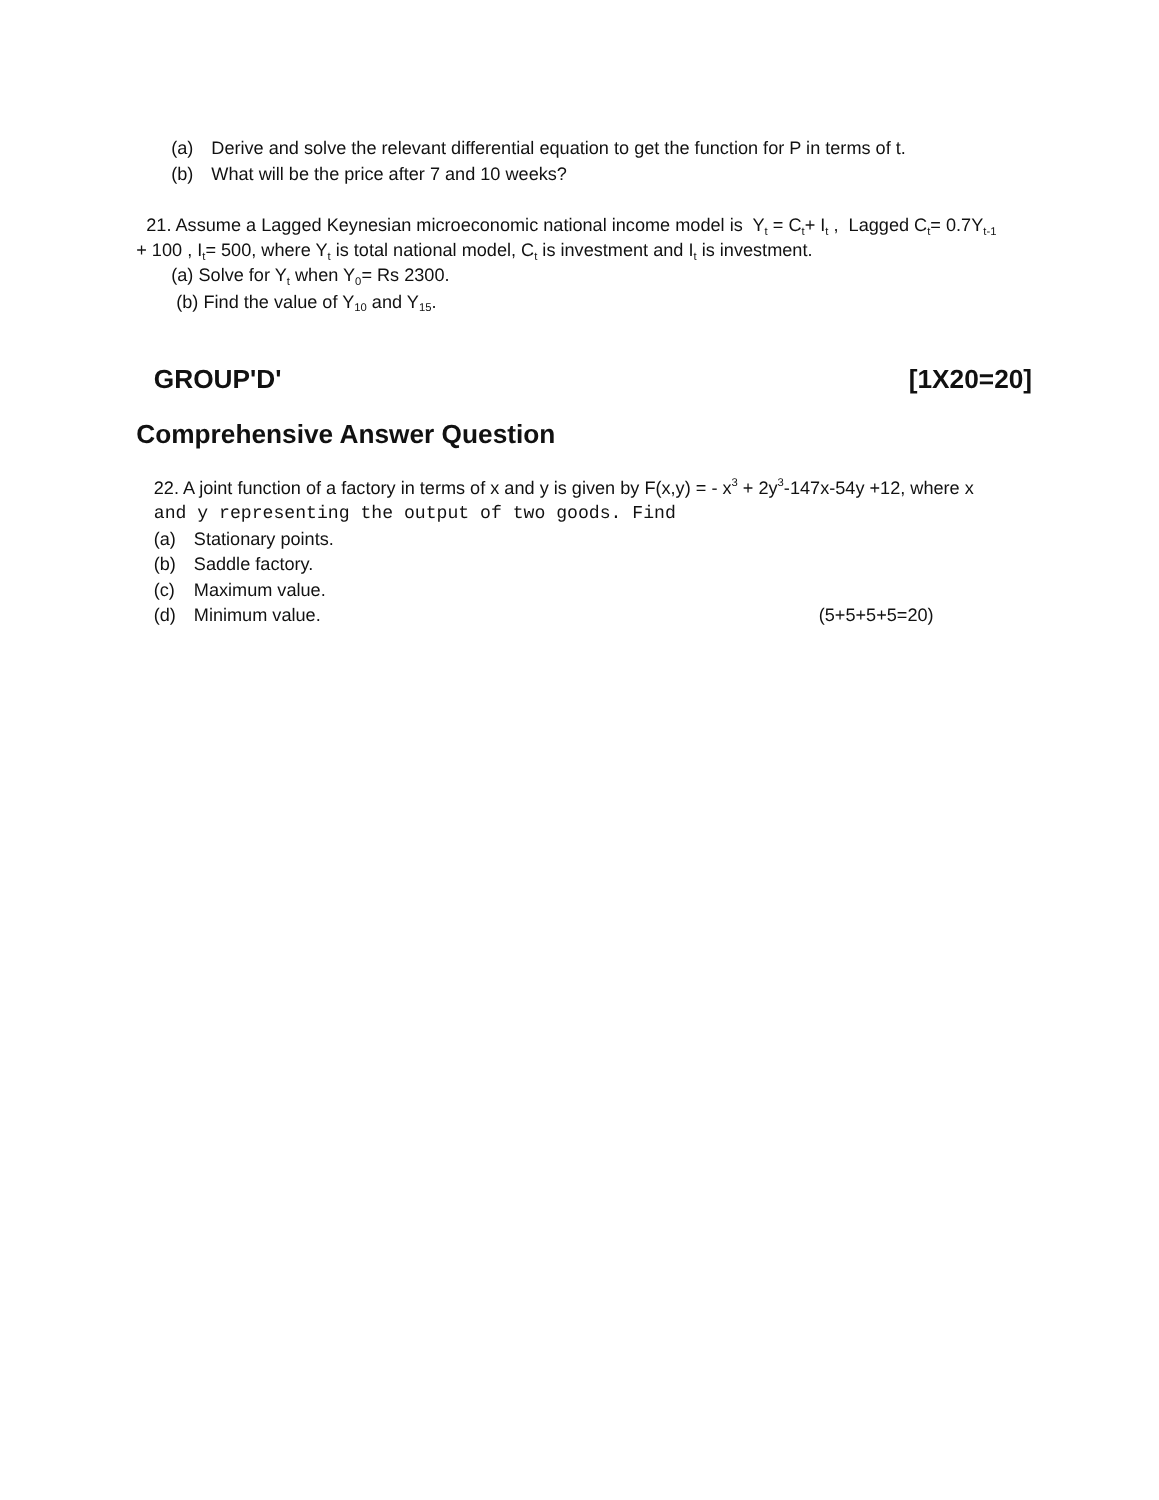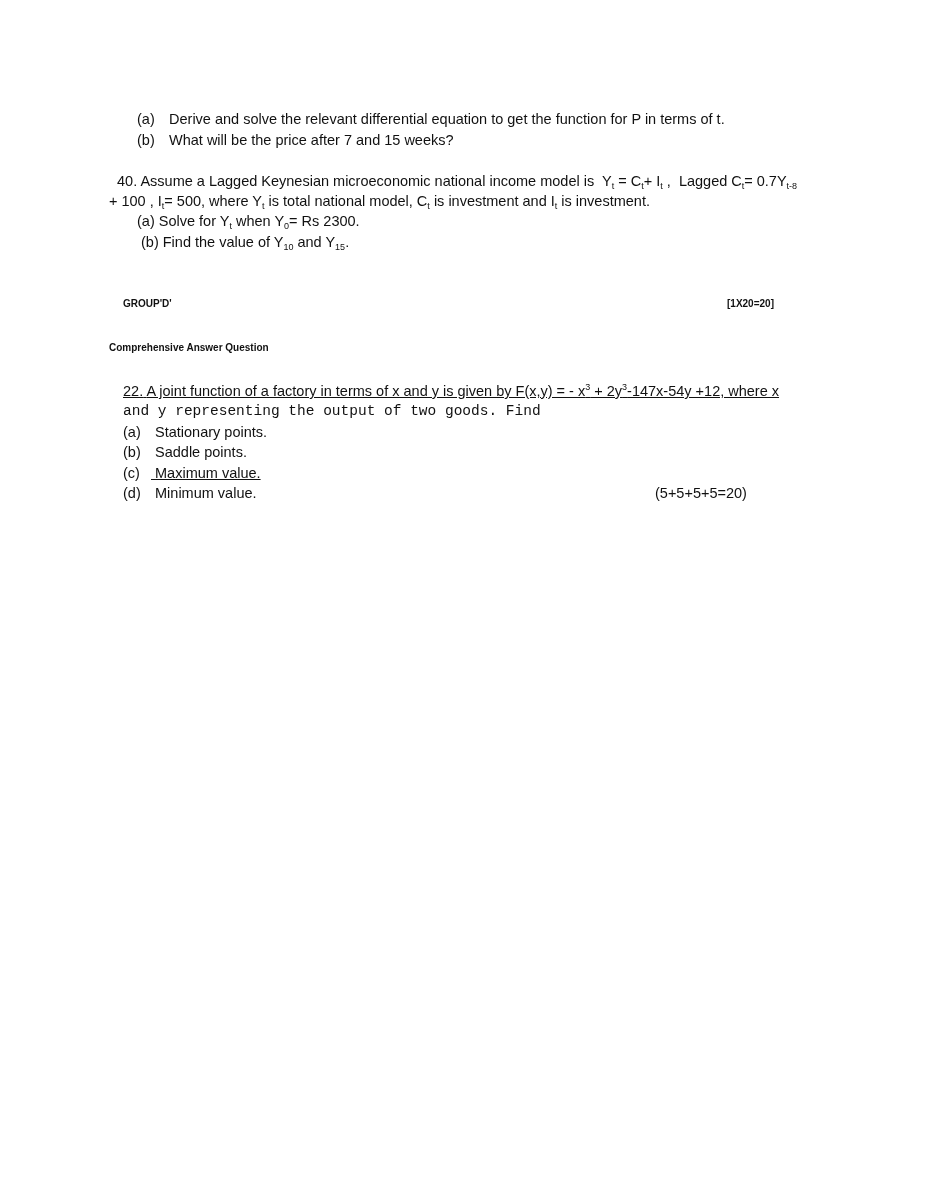--- a/index.html
+++ b/index.html
@@ -15,76 +15,76 @@
       font-family: "Liberation Sans", "DejaVu Sans", sans-serif;
       color: #111111;
       font-size: 14.5px;
     }
     .line {
       position: absolute;
       white-space: nowrap;
       line-height: 20px;
     }
     .lbl { display: inline-block; width: 28px; }
-    .bold { font-weight: bold; font-size: 10px; }
+    .bold { font-weight: bold; font-size: 21px; }
     sub, sup { font-size: 9px; line-height: 0; }
     sub { vertical-align: -3px; }
     sup { vertical-align: 6px; }
   </style>
 </head>
 <body>
 
 <div>
 
   <div class="line" style="left:137px; top:109px;">
     <span class="lbl">(a)</span>
     <span>Derive and solve the relevant differential equation to get the function for P in terms of t.</span>
   </div>
   <div class="line" style="left:137px; top:130px;">
     <span class="lbl">(b)</span>
-    <span>What will be the price after 7 and 15 weeks?</span>
+    <span>What will be the price after 7 and 10 weeks?</span>
   </div>
 
   <div class="line" style="left:117px; top:171px;">
-    <span>40.</span>
+    <span>21.</span>
     <span>Assume a Lagged Keynesian microeconomic national income model is</span>&nbsp;
     <span><span>Y</span><sub>t</sub><span> = </span><span>C</span><sub>t</sub><span>+ </span><span>I</span><sub>t</sub><span> ,</span></span>&nbsp;
-    <span><span>Lagged C</span><sub>t</sub><span>= 0.7Y</span><sub>t-8</sub></span>
+    <span><span>Lagged C</span><sub>t</sub><span>= 0.7Y</span><sub>t-1</sub></span>
   </div>
   <div class="line" style="left:109px; top:191px;">
     <span>+ 100 , I</span><sub>t</sub><span>= 500, where Y</span><sub>t</sub><span> is total national model, C</span><sub>t</sub><span> is investment and I</span><sub>t</sub><span> is investment.</span>
   </div>
   <div class="line" style="left:137px; top:211px;text-align:right;">
     <span>(a)</span>
     <span>Solve for Y</span><sub>t</sub><span> when Y</span><sub>0</sub><span>= Rs 2300.</span>
   </div>
   <div class="line" style="left:141px; top:232px;">
     <span>(b)</span>
     <span>Find the value of Y</span><sub>10</sub><span> and Y</span><sub>15</sub><span>.</span>
   </div>
 
   <div class="line bold" style="left:123px; top:294px;">GROUP'D'</div>
   <div class="line bold" style="left:727px; top:294px;">[1X20=20]</div>
   <div class="line bold" style="left:109px; top:338px;">Comprehensive Answer Question</div>
 
-  <div class="line" style="left:123px; top:381px;text-decoration:underline;">
+  <div class="line" style="left:123px; top:381px;">
     <span>22.</span>
     <span>A joint function of a factory in terms of x and y is given by F(x,y) = - x</span><sup>3</sup><span> + 2y</span><sup>3</sup><span>-147x-54y +12, where x</span>
   </div>
   <div class="line" style="left:123px; top:401px;font-family:Liberation Mono, monospace;">and y representing the output of two goods. Find</div>
 
   <div class="line" style="left:123px; top:422px;">
     <span class="lbl">(a)</span>
     <span>Stationary points.</span>
   </div>
   <div class="line" style="left:123px; top:442px;">
     <span class="lbl">(b)</span>
-    <span>Saddle points.</span>
+    <span>Saddle factory.</span>
   </div>
-  <div class="line" style="left:123px; top:463px;text-decoration:underline;">
+  <div class="line" style="left:123px; top:463px;">
     <span class="lbl">(c)</span>
     <span>Maximum value.</span>
   </div>
   <div class="line" style="left:123px; top:483px;">
     <span class="lbl">(d)</span>
     <span>Minimum value.</span>
   </div>
   <div class="line" style="left:655px; top:483px;">(5+5+5+5=20)</div>
 
 </div>

